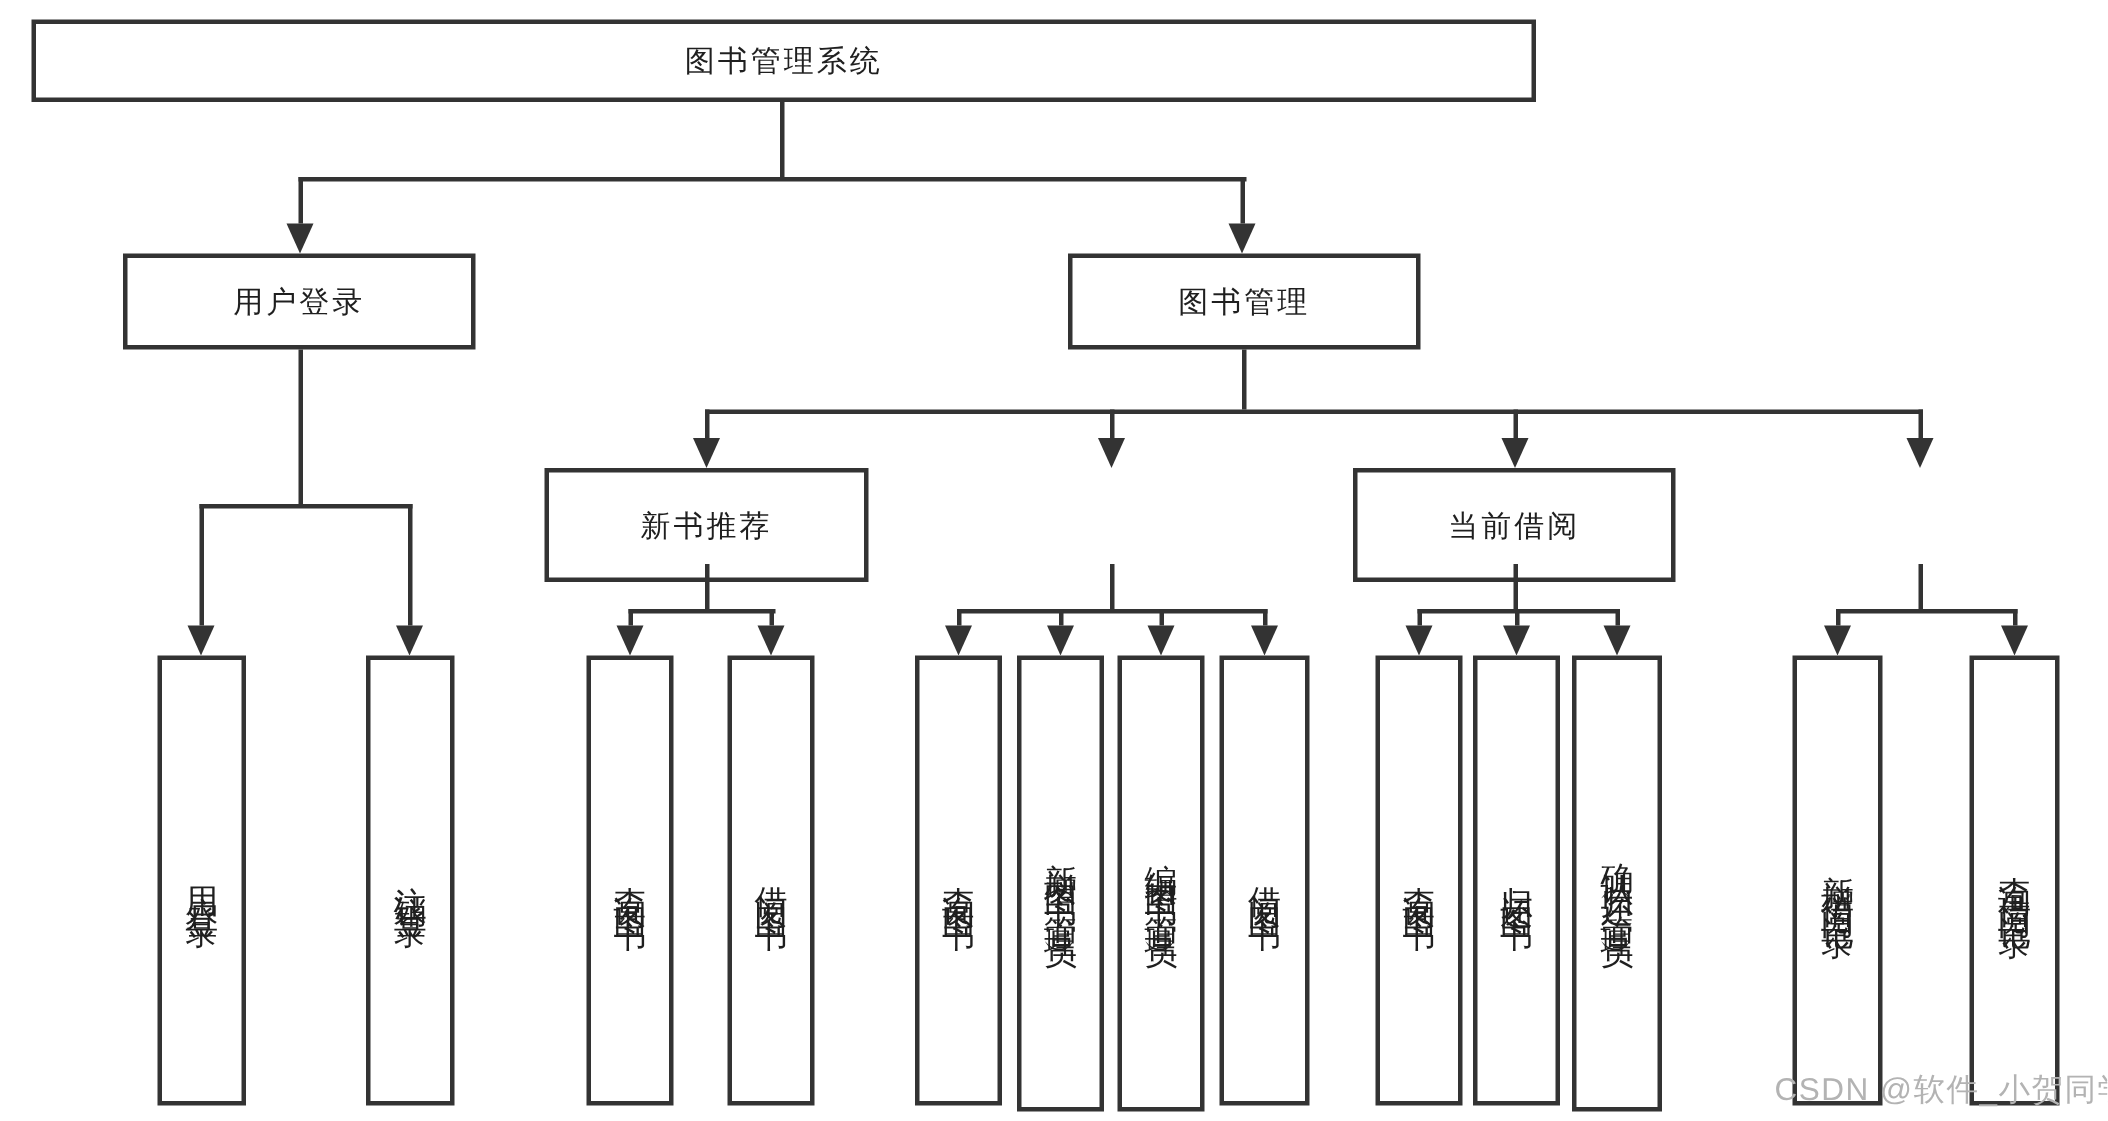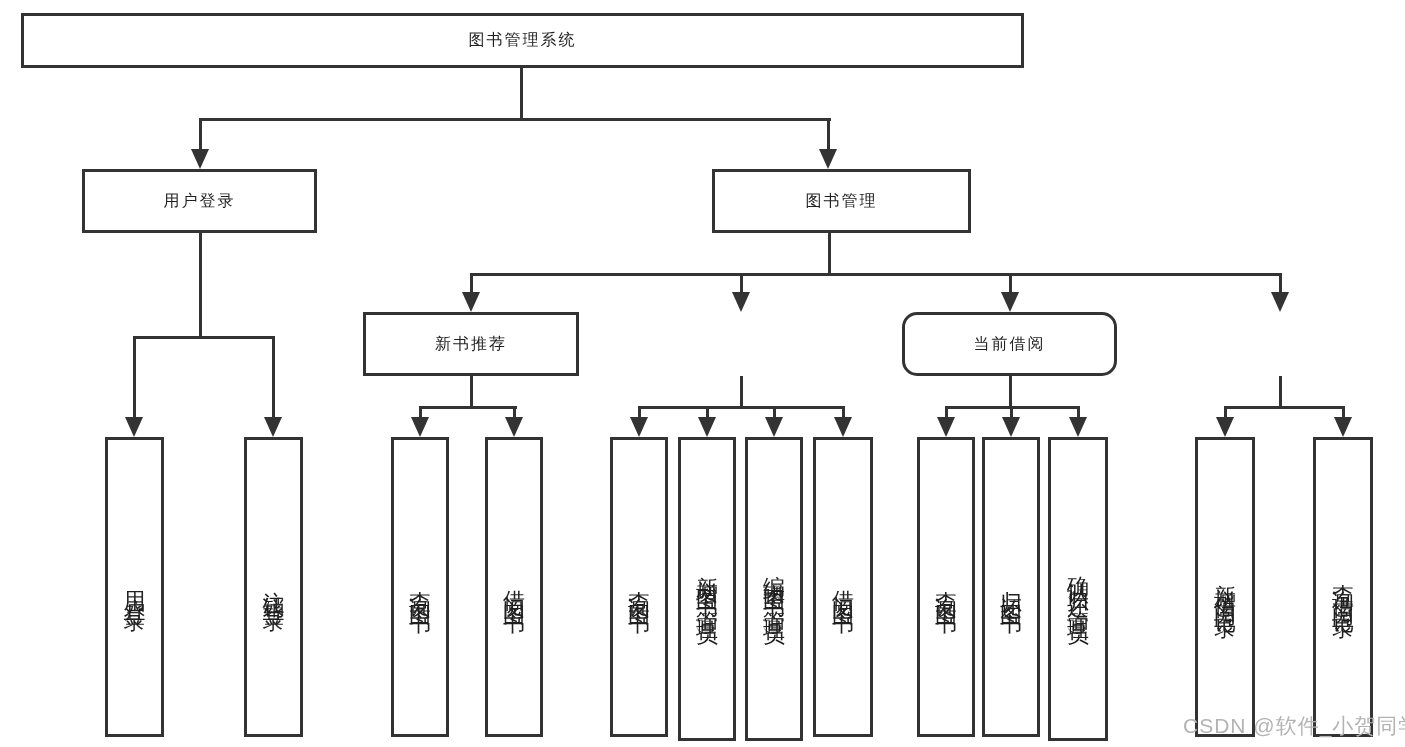--- a/index.html
+++ b/index.html
@@ -15,21 +15,21 @@
     position: absolute;
     box-sizing: border-box;
     border: 3px solid #333333;
     background: #ffffff;
     display: flex;
     align-items: center;
     justify-content: center;
     color: #1f1f1f;
   }
   .box-h span {
-    font-size: 16px;
+    font-size: 20px;
     letter-spacing: 2px;
     white-space: nowrap;
   }
   .box-v span {
     writing-mode: vertical-rl;
     text-orientation: mixed;
     font-size: 22px;
     letter-spacing: 7px;
     line-height: 1;
   }
@@ -69,21 +69,21 @@
     <div class="line" style="left:199px;top:118px;width:632px;height:3px;"></div>
     <div class="line" style="left:199px;top:118px;width:3px;height:31px;"></div>
     <div class="line" style="left:827px;top:118px;width:3px;height:31px;"></div>
     <div class="arrow" style="left:191px;top:149px;"></div>
     <div class="arrow" style="left:819px;top:149px;"></div>
   </div>
 
   <div class="box box-h" style="left:82px;top:169px;width:235px;height:64px;">
     <span>用户登录</span>
   </div>
-  <div class="box box-h" style="left:712px;top:169px;width:259px;height:64px;">
+  <div class="box box-h" style="left:712px;top:169px;width:235px;height:64px;">
     <span>图书管理</span>
   </div>
 
   <div>
     <div class="line" style="left:199px;top:233px;width:3px;height:103px;"></div>
     <div class="line" style="left:133px;top:336px;width:142px;height:3px;"></div>
     <div class="line" style="left:133px;top:336px;width:3px;height:81px;"></div>
     <div class="line" style="left:272px;top:336px;width:3px;height:81px;"></div>
     <div class="arrow" style="left:125px;top:417px;"></div>
     <div class="arrow" style="left:264px;top:417px;"></div>
@@ -95,24 +95,24 @@
     <div class="line" style="left:470px;top:273px;width:3px;height:19px;"></div>
     <div class="line" style="left:740px;top:273px;width:3px;height:19px;"></div>
     <div class="line" style="left:1009px;top:273px;width:3px;height:19px;"></div>
     <div class="line" style="left:1279px;top:273px;width:3px;height:19px;"></div>
     <div class="arrow" style="left:462px;top:292px;"></div>
     <div class="arrow" style="left:732px;top:292px;"></div>
     <div class="arrow" style="left:1001px;top:292px;"></div>
     <div class="arrow" style="left:1271px;top:292px;"></div>
   </div>
 
-  <div class="box box-h" style="left:363px;top:312px;width:216px;height:64px;">
+  <div class="box box-h" style="left:363px;top:312px;width:216px;height:76px;">
     <span>新书推荐</span>
   </div>
-  <div class="box box-h" style="left:902px;top:312px;width:215px;height:64px;border-radius:15px;">
+  <div class="box box-h" style="left:902px;top:312px;width:215px;height:76px;">
     <span>当前借阅</span>
   </div>
 
   <div>
     <div class="line" style="left:470px;top:376px;width:3px;height:30px;"></div>
     <div class="line" style="left:419px;top:406px;width:98px;height:3px;"></div>
     <div class="line" style="left:419px;top:406px;width:3px;height:11px;"></div>
     <div class="line" style="left:513px;top:406px;width:3px;height:11px;"></div>
     <div class="arrow" style="left:411px;top:417px;"></div>
     <div class="arrow" style="left:505px;top:417px;"></div>

